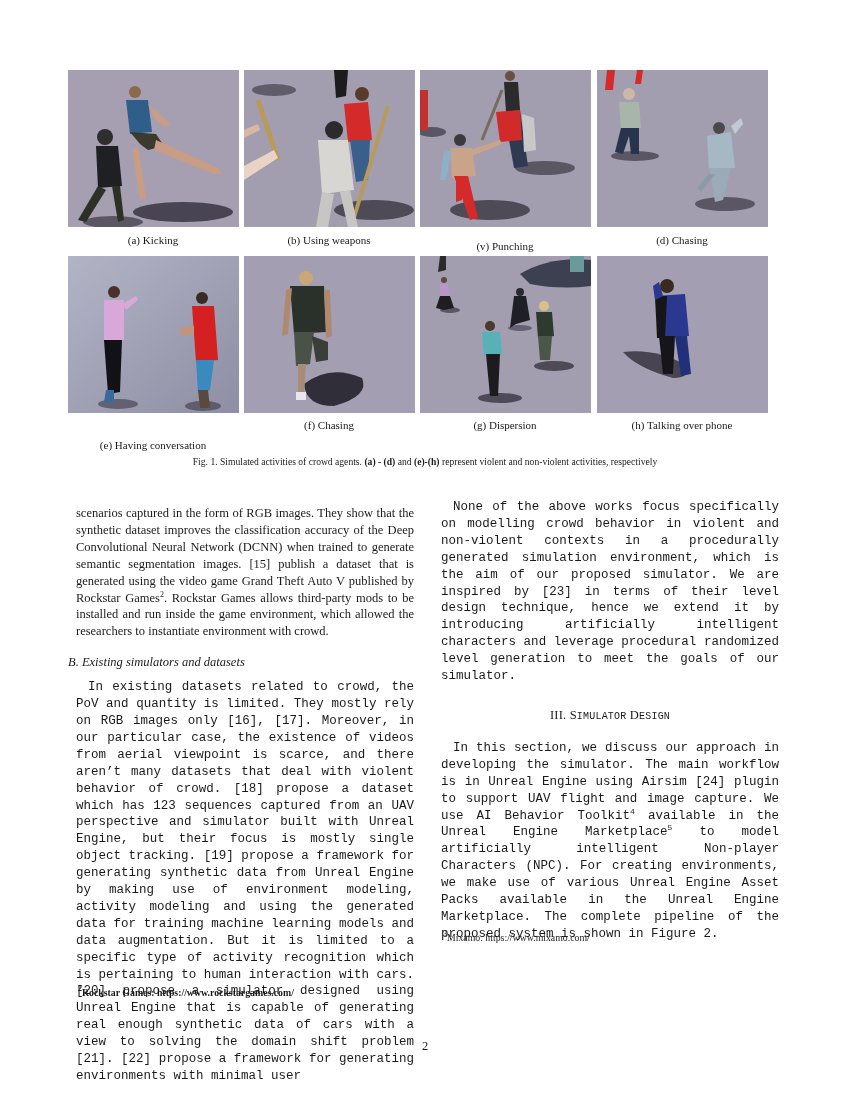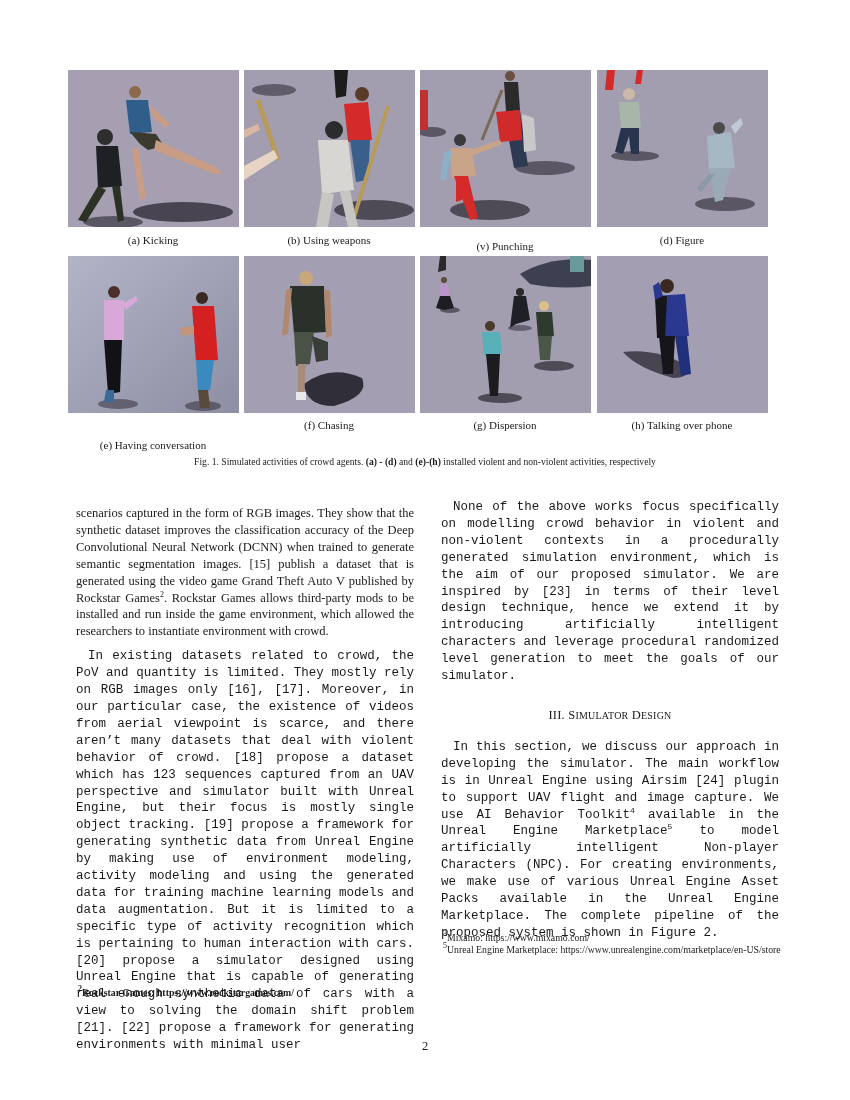--- a/index.html
+++ b/index.html
@@ -11,21 +11,21 @@
   .sub-cap { position:absolute; width:190px; text-align:center; font-size:11px; line-height:14px; white-space:nowrap; }
   .fig-caption { position:absolute; left:0; top:456px; width:850px; text-align:center; font-size:9.6px; line-height:12px; }
   .fig-caption b { font-weight:bold; }
   .col { position:absolute; top:497px; width:354px; font-size:12.5px; line-height:16.9px; text-align:justify; }
   .col p { margin:8px; }
   .col p.ind { text-indent:12px;font-family:Liberation Mono, monospace; }
   .col-left { left:68px; }
   .col-right { left:433px; }
   .subsec { font-style:italic; margin:14px 0 6px 0 !important; }
   .sec-head { text-align:center; margin:22px 0 14px 0 !important; font-size:12.5px; letter-spacing:0.2px; }
-  .sec-head .sc { font-size:10px; }
+  .sec-head .sc { font-size:10px;font-family:Liberation Mono, monospace; }
   sup { font-size:8px; line-height:0; vertical-align:5px; }
   .fn { font-size:9.8px; line-height:12.4px; text-align:justify; }
   .fn p { margin:0; }
   .fn p.ind { text-indent:10px; }
   .fn-left { position:absolute; left:68px; top:987px; width:354px;font-weight:bold; }
   .fn-right { position:absolute; left:433px; top:932px; width:354px; }
   .page-num { position:absolute; left:0; top:1039px; width:850px; text-align:center; font-size:12.5px; }
 </style>
 </head>
 <body>
@@ -200,51 +200,51 @@
       <path d="M58 40 L70 40 L68 82 L60 82 Z" fill="#16161a"></path>
       <path d="M56 30 L62 26 L66 40 L58 44 Z" fill="#2a3890"></path>
       <path d="M62 80 L78 80 L76 118 L66 118 Z" fill="#16161a"></path>
       <path d="M78 80 L90 80 L94 118 L84 120 Z" fill="#20307a"></path>
     </svg>
   </div>
 
   <div class="sub-cap" style="left:-10px;top:163px">(a) Kicking</div>
   <div class="sub-cap" style="left:166px;top:163px">(b) Using weapons</div>
   <div class="sub-cap" style="left:342px;top:169px">(v) Punching</div>
-  <div class="sub-cap" style="left:519px;top:163px">(d) Figure</div>
+  <div class="sub-cap" style="left:519px;top:163px">(d) Chasing</div>
   <div class="sub-cap" style="left:-10px;top:368px">(e) Having conversation</div>
   <div class="sub-cap" style="left:166px;top:348px">(f) Chasing</div>
   <div class="sub-cap" style="left:342px;top:348px">(g) Dispersion</div>
   <div class="sub-cap" style="left:519px;top:348px">(h) Talking over phone</div>
 </div>
 
 <div class="fig-caption">
   <span>Fig. 1.  Simulated activities of crowd agents.</span>
   <b>(a) - (d)</b>
   <span>and</span>
   <b>(e)-(h)</b>
-  <span>installed violent and non-violent activities, respectively</span>
+  <span>represent violent and non-violent activities, respectively</span>
 </div>
 
 <div class="col col-left">
   <p><span>scenarios captured in the form of RGB images. They show that the synthetic dataset improves the classification accuracy of the Deep Convolutional Neural Network (DCNN) when trained to generate semantic segmentation images. [15] publish a dataset that is generated using the video game Grand Theft Auto V published by Rockstar Games</span><sup>2</sup><span>. Rockstar Games allows third-party mods to be installed and run inside the game environment, which allowed the researchers to instantiate environment with crowd.</span></p>
+  <p class="subsec" style="margin-top:16px;">B.  Existing simulators and datasets</p>
   <p class="ind">In existing datasets related to crowd, the PoV and quantity is limited. They mostly rely on RGB images only [16], [17]. Moreover, in our particular case, the existence of videos from aerial viewpoint is scarce, and there aren’t many datasets that deal with violent behavior of crowd. [18] propose a dataset which has 123 sequences captured from an UAV perspective and simulator built with Unreal Engine, but their focus is mostly single object tracking. [19] propose a framework for generating synthetic data from Unreal Engine by making use of environment modeling, activity modeling and using the generated data for training machine learning models and data augmentation. But it is limited to a specific type of activity recognition which is pertaining to human interaction with cars. [20] propose a simulator designed using Unreal Engine that is capable of generating real enough synthetic data of cars with a view to solving the domain shift problem [21]. [22] propose a framework for generating environments with minimal user</p>
 </div>
 
 <div class="fn fn-left">
   <p class="ind"><sup>2</sup><span>Rockstar Games: https://www.rockstargames.com/</span></p>
 </div>
 
 <div class="col col-right">
   <p class="ind" style="margin-top:2px;">None of the above works focus specifically on modelling crowd behavior in violent and non-violent contexts in a procedurally generated simulation environment, which is the aim of our proposed simulator. We are inspired by [23] in terms of their level design technique, hence we extend it by introducing artificially intelligent characters and leverage procedural randomized level generation to meet the goals of our simulator.</p>
   <p class="sec-head" style="margin-top:40px;margin-bottom:20px;">
     <span>III.</span>
     <span><span>S</span><span class="sc">IMULATOR</span> <span>D</span><span class="sc">ESIGN</span></span>
   </p>
   <p class="ind"><span>In this section, we discuss our approach in developing the simulator. The main workflow is in Unreal Engine using Airsim [24] plugin to support UAV flight and image capture. We use AI Behavior Toolkit</span><sup>4</sup><span> available in the Unreal Engine Marketplace</span><sup>5</sup><span> to model artificially intelligent Non-player Characters (NPC). For creating environments, we make use of various Unreal Engine Asset Packs available in the Unreal Engine Marketplace. The complete pipeline of the proposed system is shown in Figure 2.</span></p>
 </div>
 
 <div class="fn fn-right">
   <p class="ind"><sup>3</sup><span>Mixamo: https://www.mixamo.com/</span></p>
-  <p class="ind"><sup>5</sup><span>Unreal Engine Marketplace: https://www.unrealengine.com/marketplace/en-US/store</span></p>
 </div>
 
 <div class="page-num">2</div>
 
 </body></html>

